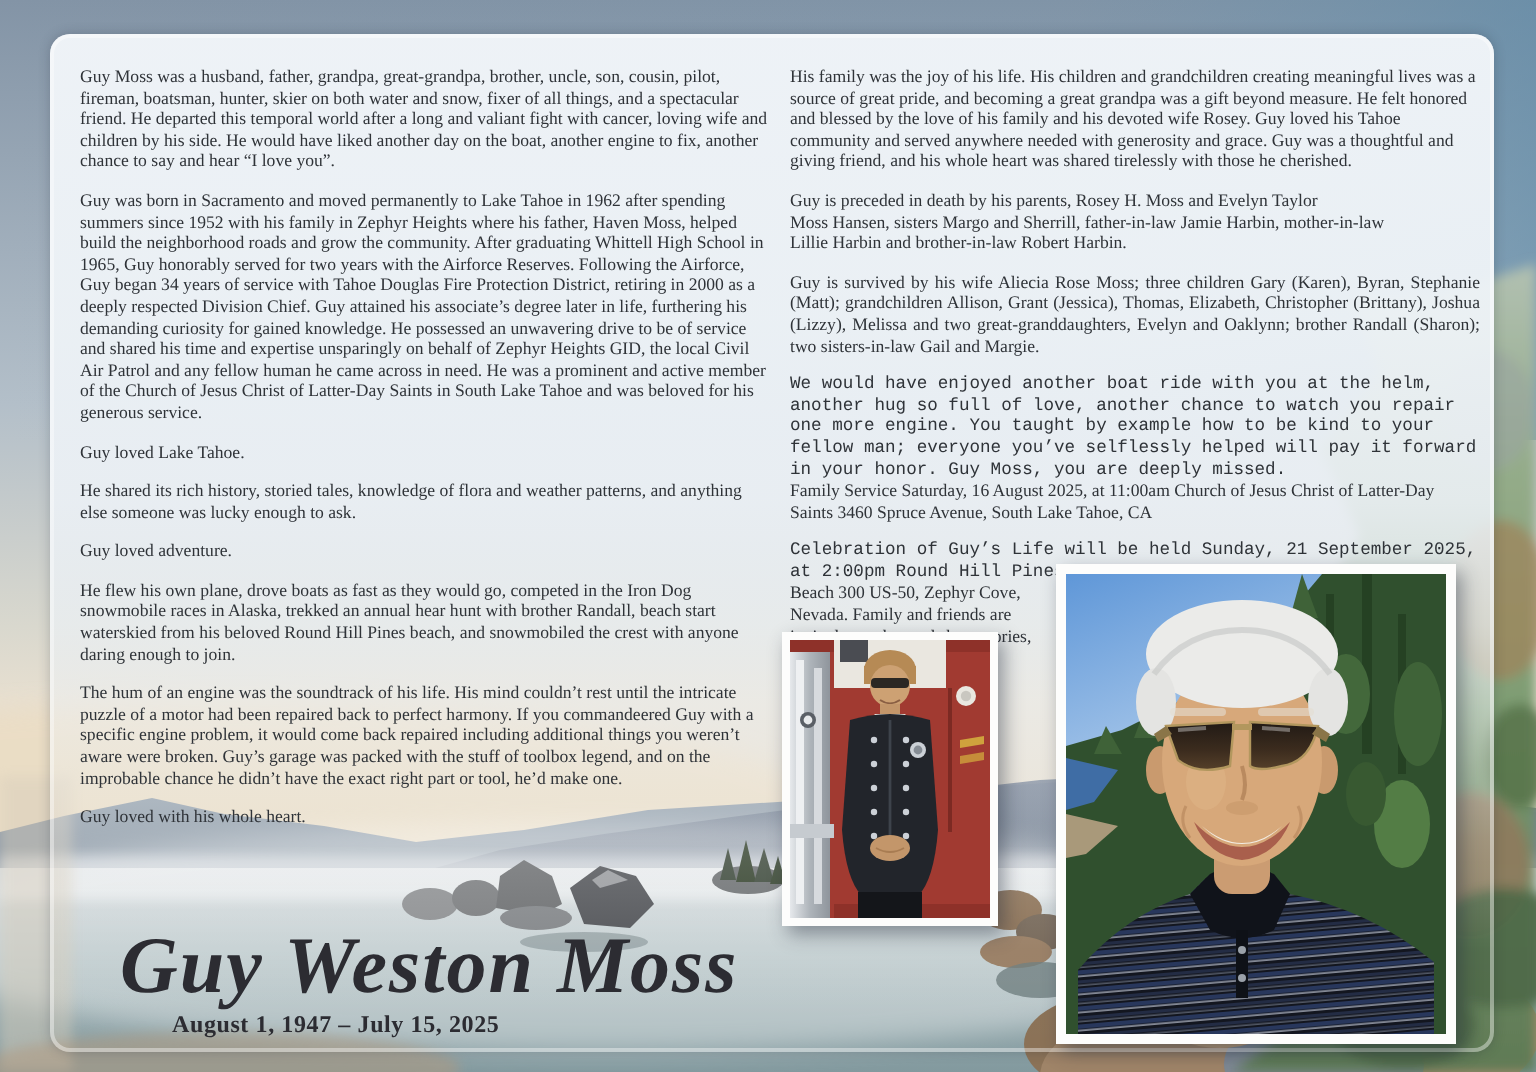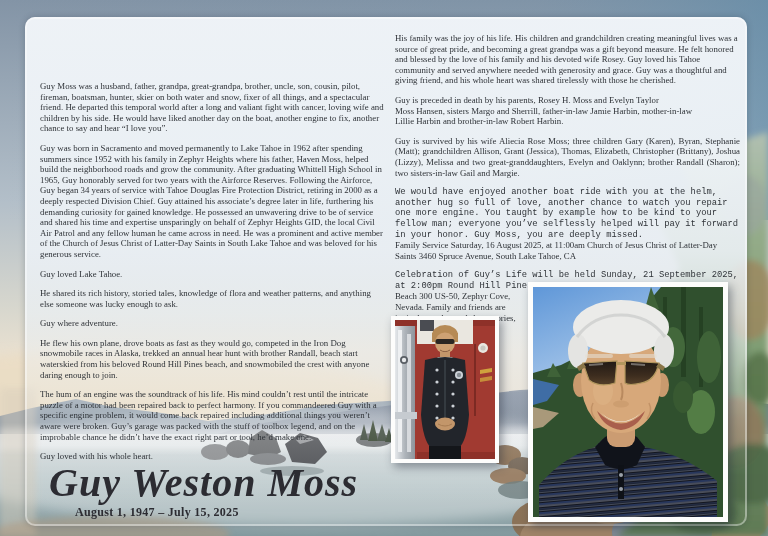--- a/index.html
+++ b/index.html
@@ -12,30 +12,30 @@
            rgba(238,243,247,0.95) 28%,
            rgba(236,241,246,0.90) 46%,
            rgba(236,241,245,0.74) 58%,
            rgba(239,243,246,0.48) 68%,
            rgba(245,247,249,0.20) 79%,
            rgba(255,255,255,0.02) 90%,
            rgba(255,255,255,0) 100%);
          box-shadow:inset 0 0 0 2px rgba(255,255,255,0.40), 0 0 6px rgba(30,40,55,0.25);}
   .col{position:absolute;top:33px;width:345px;color:#2f3338;}
   .col p{margin:0 0 9px 0;font-size:8.8px;line-height:10.6px;white-space:pre-line;}
-  .col-left{left:40px;margin-top:48px;}
+  .col-left{left:40px;}
   .col-right{left:395px;}
   .justify{text-align:justify;}
   .tight{margin-bottom:0 !important;font-family:Liberation Mono, monospace;}
   .wrap-narrow{width:142px;}
   .photo{position:absolute;background:#fdfdfc;box-shadow:3px 4px 9px rgba(35,45,60,0.45);}
   .photo svg{display:block;}
   .photo-fire{left:391px;top:316px;padding:4px;}
   .photo-guy{left:528px;top:282px;padding:5px;}
-  .title-block{position:absolute;left:49px;top:463px;color:#2c2c32;}
+  .title-block{position:absolute;left:60px;top:463px;color:#2c2c32;}
   .deceased-name{font-style:italic;font-weight:700;font-size:40px;line-height:1;letter-spacing:1px;}
   .life-dates{font-weight:700;font-size:12px;line-height:1.1;margin:3px 0 16px 26px;letter-spacing:0.3px;}
 </style>
 </head>
 <body>
 
 <div class="card">
 
   <svg class="scene" viewBox="0 0 768 536" aria-hidden="true">
     <defs>
@@ -134,21 +134,21 @@
     <ellipse cx="110" cy="534" rx="120" ry="18" fill="#b39a7e" opacity="0.5" filter="url(#soft)"></ellipse>
   </svg>
 
   <div class="panel"></div>
 
   <div class="col col-left">
     <p>Guy Moss was a husband, father, grandpa, great-grandpa, brother, uncle, son, cousin, pilot, fireman, boatsman, hunter, skier on both water and snow, fixer of all things, and a spectacular friend. He departed this temporal world after a long and valiant fight with cancer, loving wife and children by his side. He would have liked another day on the boat, another engine to fix, another chance to say and hear “I love you”.</p>
     <p>Guy was born in Sacramento and moved permanently to Lake Tahoe in 1962 after spending summers since 1952 with his family in Zephyr Heights where his father, Haven Moss, helped build the neighborhood roads and grow the community. After graduating Whittell High School in 1965, Guy honorably served for two years with the Airforce Reserves. Following the Airforce, Guy began 34 years of service with Tahoe Douglas Fire Protection District, retiring in 2000 as a deeply respected Division Chief. Guy attained his associate’s degree later in life, furthering his demanding curiosity for gained knowledge. He possessed an unwavering drive to be of service and shared his time and expertise unsparingly on behalf of Zephyr Heights GID, the local Civil Air Patrol and any fellow human he came across in need. He was a prominent and active member of the Church of Jesus Christ of Latter-Day Saints in South Lake Tahoe and was beloved for his generous service.</p>
     <p>Guy loved Lake Tahoe.</p>
     <p>He shared its rich history, storied tales, knowledge of flora and weather patterns, and anything else someone was lucky enough to ask.</p>
-    <p>Guy where adventure.</p>
+    <p>Guy loved adventure.</p>
     <p>He flew his own plane, drove boats as fast as they would go, competed in the Iron Dog snowmobile races in Alaska, trekked an annual hear hunt with brother Randall, beach start waterskied from his beloved Round Hill Pines beach, and snowmobiled the crest with anyone daring enough to join.</p>
     <p>The hum of an engine was the soundtrack of his life. His mind couldn’t rest until the intricate puzzle of a motor had been repaired back to perfect harmony. If you commandeered Guy with a specific engine problem, it would come back repaired including additional things you weren’t aware were broken. Guy’s garage was packed with the stuff of toolbox legend, and on the improbable chance he didn’t have the exact right part or tool, he’d make one.</p>
     <p>Guy loved with his whole heart.</p>
   </div>
 
   <div class="col col-right">
     <p>His family was the joy of his life. His children and grandchildren creating meaningful lives was a source of great pride, and becoming a great grandpa was a gift beyond measure. He felt honored and blessed by the love of his family and his devoted wife Rosey. Guy loved his Tahoe community and served anywhere needed with generosity and grace. Guy was a thoughtful and giving friend, and his whole heart was shared tirelessly with those he cherished.</p>
     <p>Guy is preceded in death by his parents, Rosey H. Moss and Evelyn Taylor
 Moss Hansen, sisters Margo and Sherrill, father-in-law Jamie Harbin, mother-in-law
 Lillie Harbin and brother-in-law Robert Harbin.</p>

